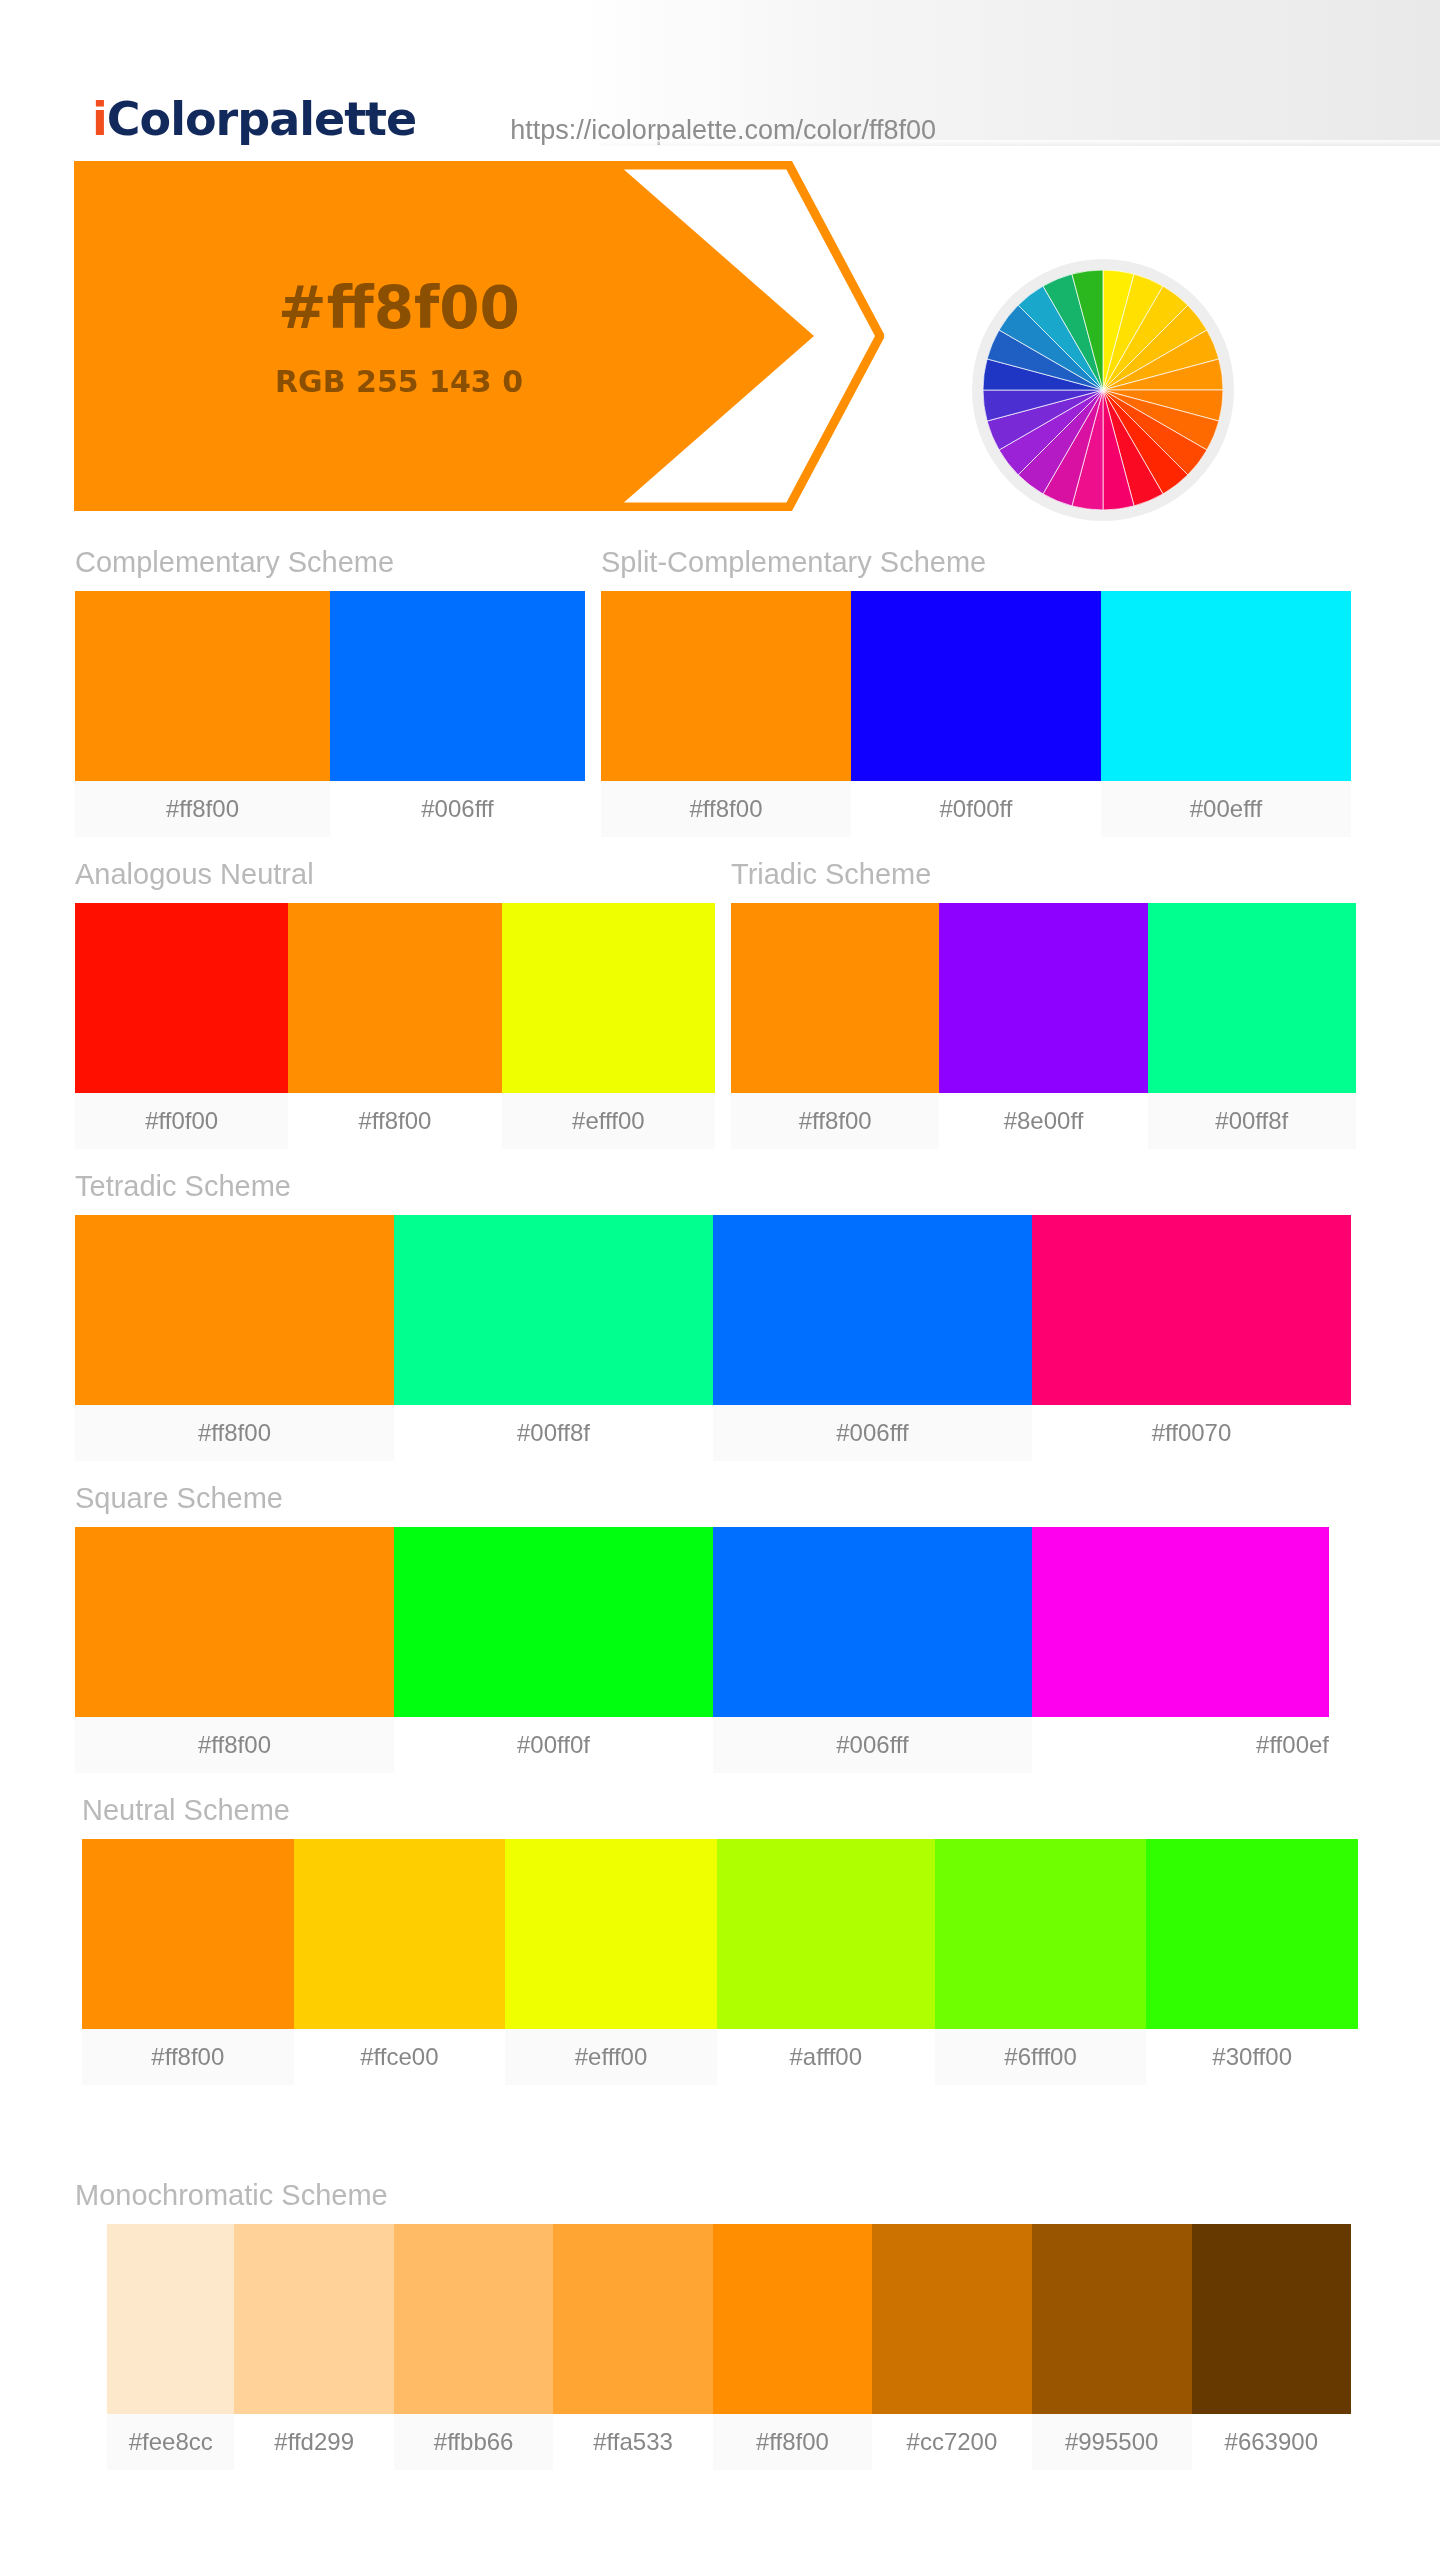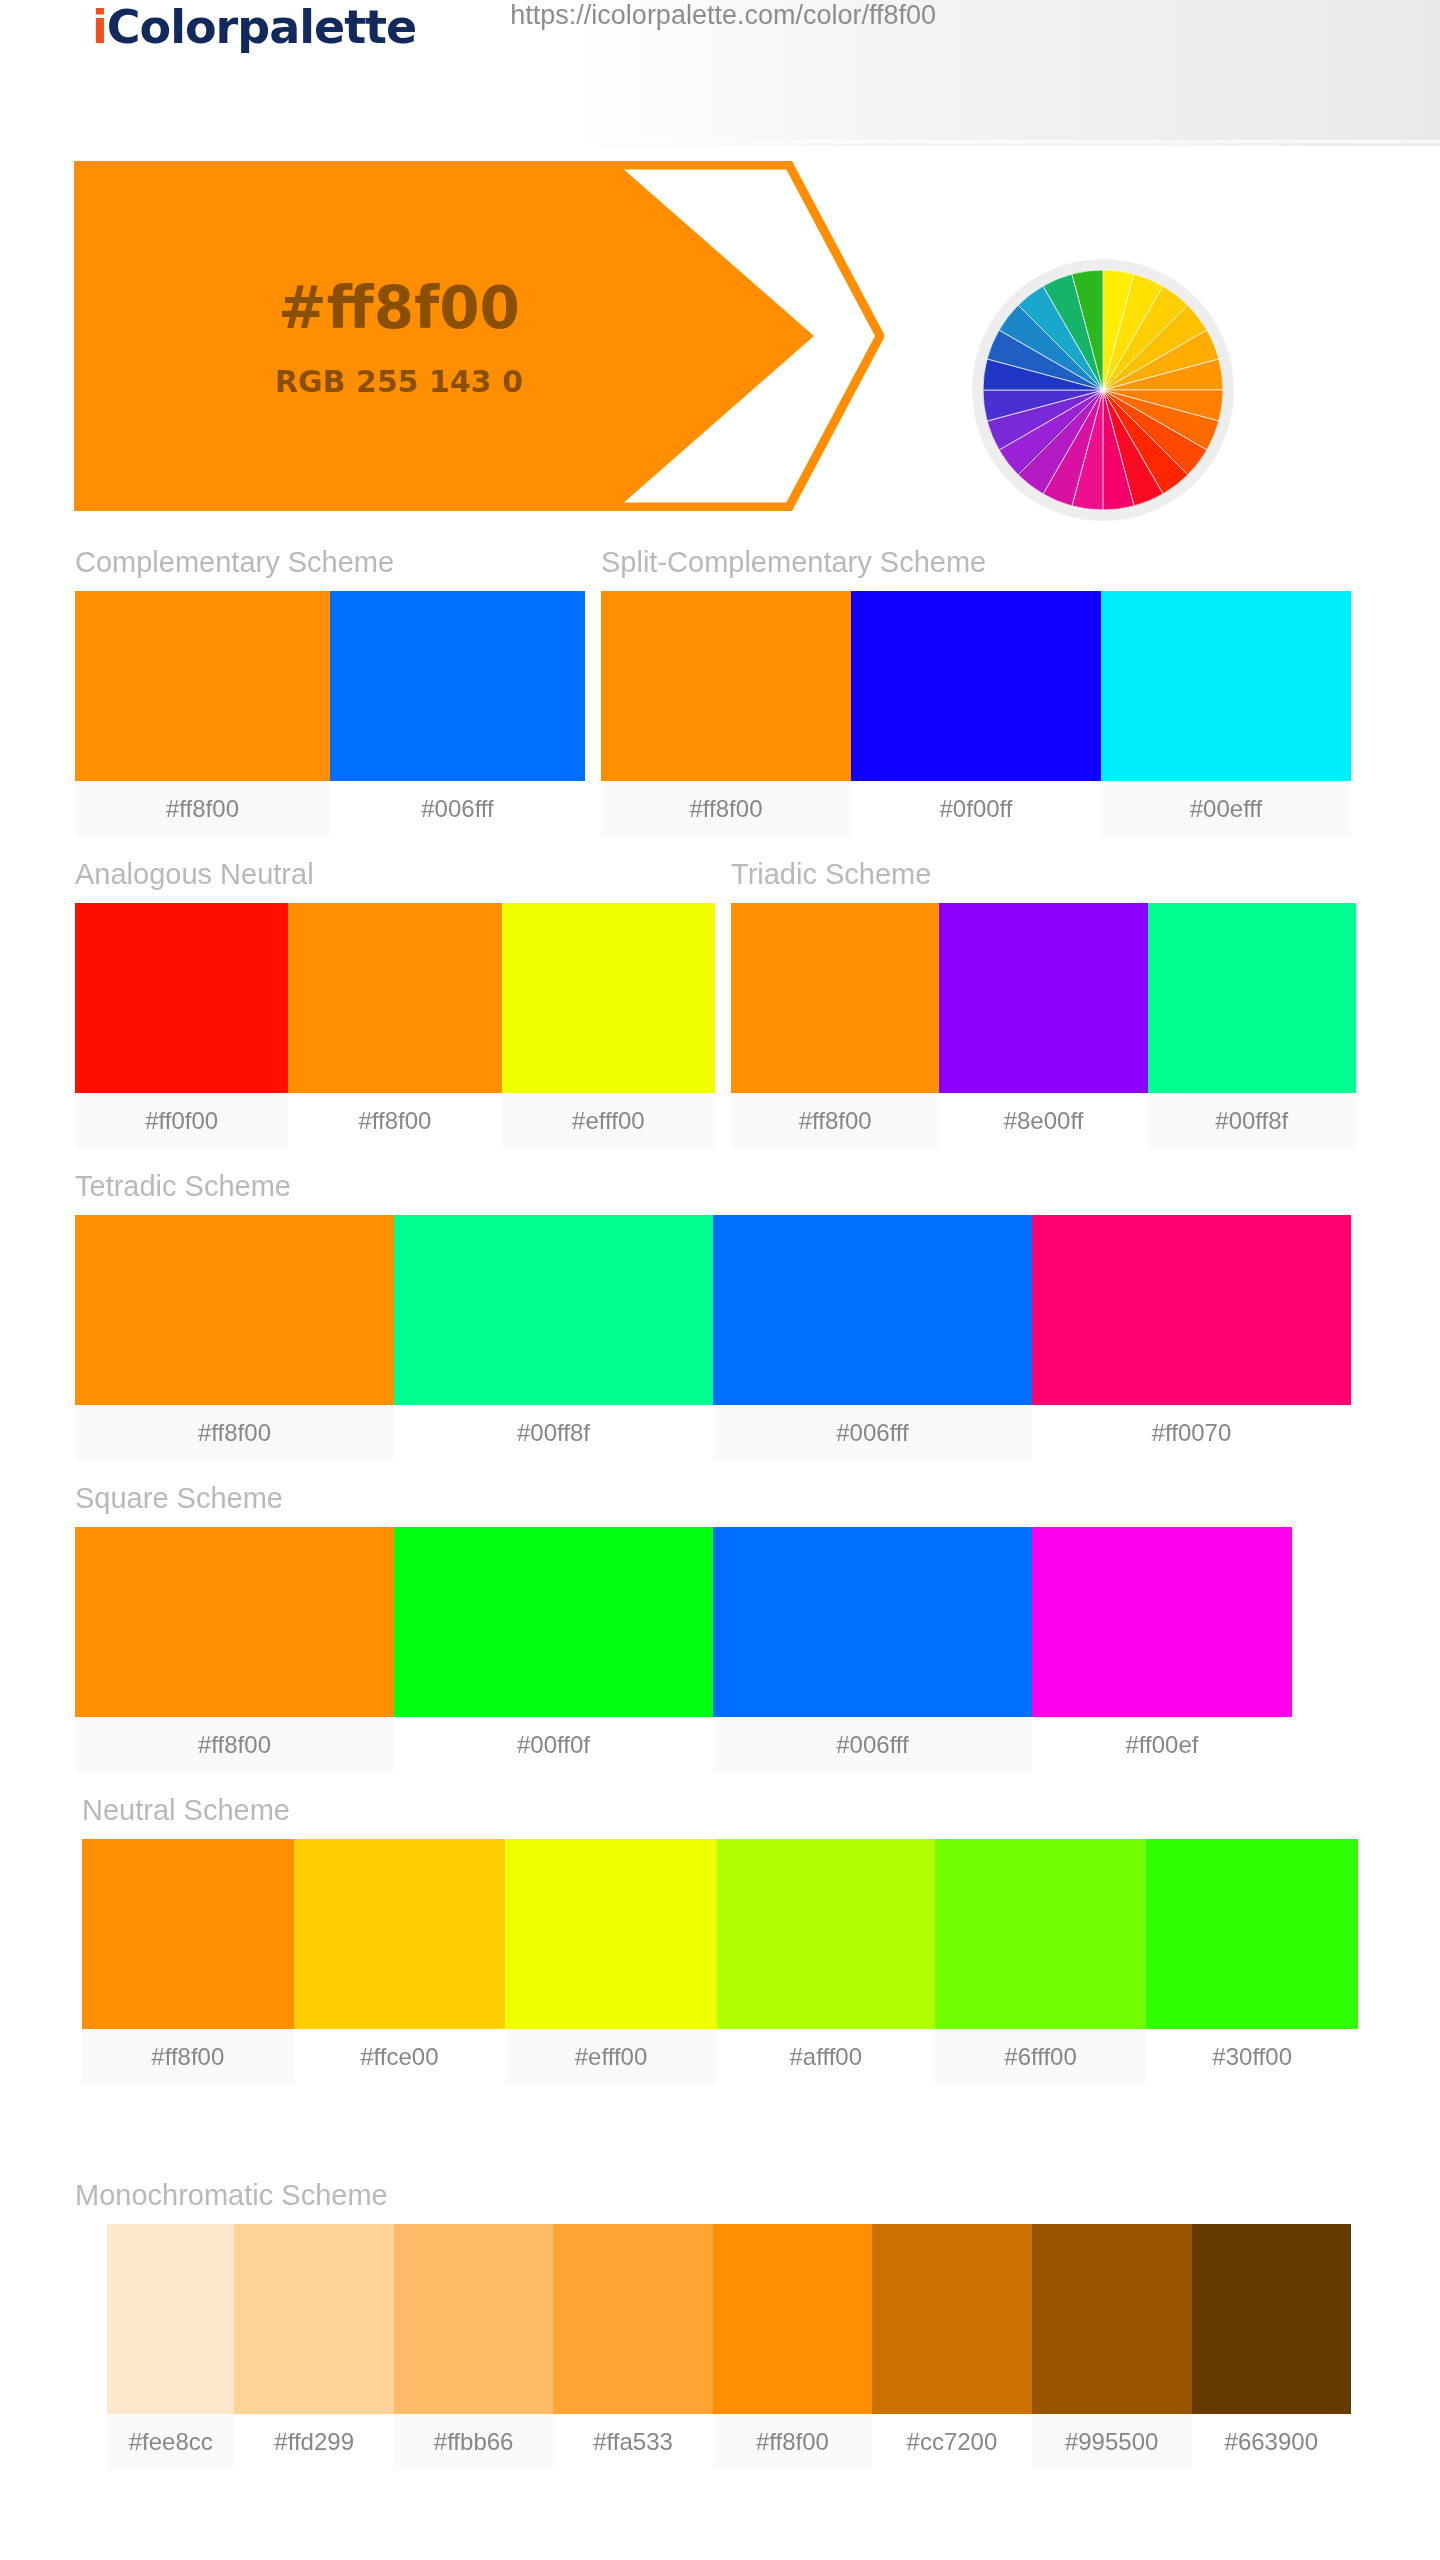--- a/index.html
+++ b/index.html
@@ -11,21 +11,21 @@
     overflow: hidden;
   }
 
   
   .header {
     position: relative;
     width: 1440px;
     height: 146px;
     background: linear-gradient(to right, #ffffff 0%, #ffffff 40%, #f4f4f4 62%, #e9e9e9 100%);
     display: flex;
-    align-items: flex-start;
+    align-items: flex-end;
   }
   .header::after {
     content: "";
     position: absolute;
     left: 600px; right: 0; bottom: 0;
     height: 6px;
     background: linear-gradient(to bottom, rgba(255,255,255,0.9), rgba(233,233,233,0.2));
   }
   .brand {
     margin-left: 92px;
@@ -311,21 +311,21 @@
             <div class="swatch-hex">#ff8f00</div>
           </div>
           <div class="swatch" style="width: 319px;">
             <div class="swatch-color" style="height: 190px; background: rgb(0, 255, 15);"></div>
             <div class="swatch-hex">#00ff0f</div>
           </div>
           <div class="swatch" style="width: 319px;">
             <div class="swatch-color" style="height: 190px; background: rgb(0, 111, 255);"></div>
             <div class="swatch-hex">#006fff</div>
           </div>
-          <div class="swatch" style="width: 260px;">
+          <div class="swatch" style="width: 297px; align-items: flex-end;">
             <div class="swatch-color" style="height: 190px; background: rgb(255, 0, 239);"></div>
             <div class="swatch-hex">#ff00ef</div>
           </div>
         </div>
       </div>
     </div>
     <div class="scheme-row" style="top: 1248px; left: 82px;">
       <div class="scheme-block">
         <div class="scheme-label">Neutral Scheme</div>
         <div class="swatch-strip" style="width: 1276px;">

